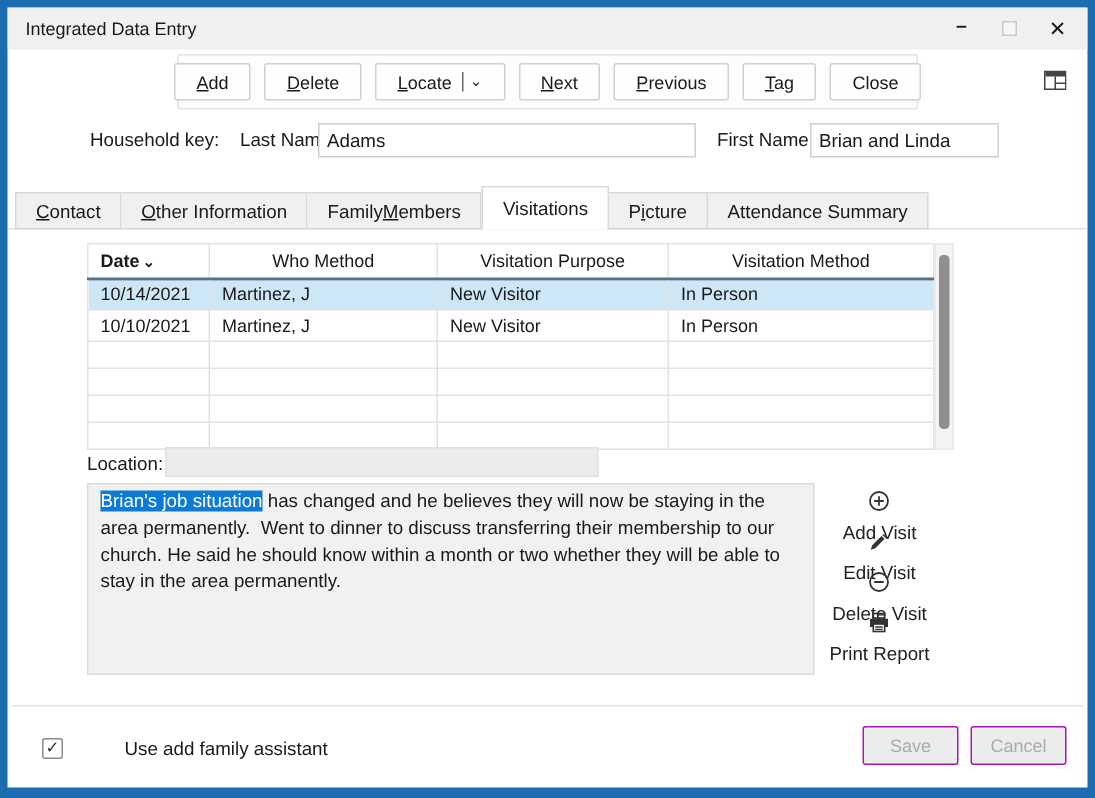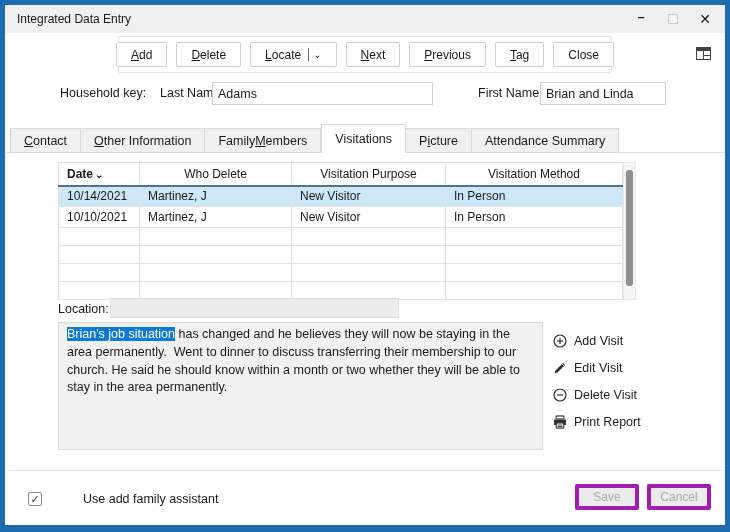--- a/index.html
+++ b/index.html
@@ -45,21 +45,21 @@
 
   
   .household { position:absolute; top:77px; left:0; right:0; height:24px; font-size:12.5px; }
   .hk-label { position:absolute; left:55px; top:4px; }
   .ln-label { position:absolute; left:155px; top:4px; }
   .fn-label { position:absolute; left:473px; top:4px; }
   .field {
     position:absolute; top:0; height:23px; border:1px solid #cfcfcf; background:#ffffff;
     font-family:"Liberation Sans", sans-serif; font-size:12.5px; color:#1a1a1a; padding:0 5px;
   }
-  .ln-input { left:207px; width:221px; }
+  .ln-input { left:207px; width:252px; }
   .fn-input { left:535px; width:126px; }
 
   
   .tabbar { position:absolute; top:119px; left:0; right:0; height:29px; }
   .tabbar-line { position:absolute; bottom:0; left:0; right:0; height:1px; background:#e0e0e0; }
   .tabs { position:absolute; left:5px; bottom:0; display:flex; align-items:flex-end; }
   .tab {
     position:relative; height:25px; padding:0 13px; display:flex; align-items:center;
     background:#f0f0f0; border:1px solid #d9d9d9; border-left-width:0;
     font-size:12.5px; color:#1a1a1a; cursor:default; white-space:nowrap;
@@ -107,36 +107,36 @@
   
   .notes {
     position:absolute; left:53px; top:317px; width:485px; height:128px;
     background:#f1f1f1; border:1px solid #dcdcdc; padding:3px 8px;
     font-size:12.5px; line-height:1.42; color:#1a1a1a; white-space:pre-wrap;
   }
   .notes .hl { background:#0d7ad6; color:#ffffff; }
 
   
   .actions { position:absolute; left:548px; top:322px; }
-  .action-item { display:flex; align-items:center; gap:7px; height:27px; cursor:default; }
+  .action-item { display:flex; align-items:center; gap:7px; height:27px; cursor:default;flex-direction:column; }
   .action-item svg { flex:0 0 auto; }
   .action-label { font-size:12.5px; color:#222222; }
 
   
   .footer-divider { position:absolute; left:3px; right:3px; top:465px; height:1px; background:#e3e3e3; }
   .checkbox {
     position:absolute; left:23px; top:487px; width:14px; height:14px;
     border:1px solid #8a8a8a; background:#ffffff; border-radius:2px;
     display:flex; align-items:center; justify-content:center;
     font-size:11px; color:#333; line-height:1;
   }
   .checkbox-label { position:absolute; left:45px; top:487px; font-size:12.5px;margin-left:33px; }
   .btn-disabled {
     position:absolute; top:479px; width:64px; height:26px;
-    background:#ececec; border:4px solid #a21caf; border-radius:2px;
+    background:#ececec; border:1px solid #a21caf; border-radius:2px;
     font-family:"Liberation Sans", sans-serif; font-size:12px; color:#ababab;
   }
   .save-btn { left:570px; }
   .cancel-btn { left:642px; }
 </style>
 </head>
 <body>
 
 <div class="window">
 
@@ -209,21 +209,21 @@
         <col style="width:81px">
         <col style="width:152px">
         <col style="width:154px">
         <col style="width:177px">
       </colgroup>
     <thead>
       <tr>
         <th class="col-date">
           <span>Date</span><span class="sort-caret">⌄</span>
         </th>
-        <th>Who Delete</th>
+        <th>Who Method</th>
         <th>Visitation Purpose</th>
         <th>Visitation Method</th>
       </tr>
     </thead>
     <tbody>
       <tr class="selected">
         <td>10/14/2021</td>
         <td>Martinez, J</td>
         <td>New Visitor</td>
         <td>In Person</td>

